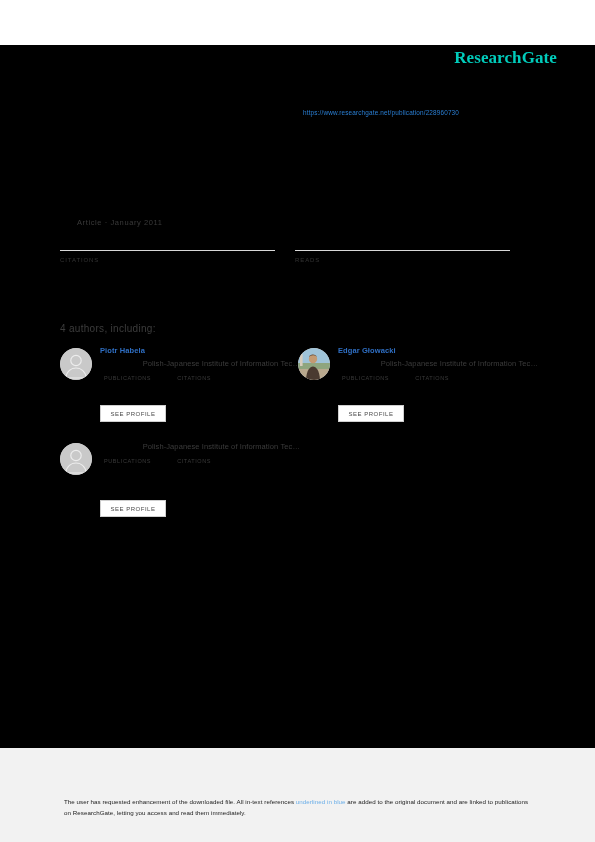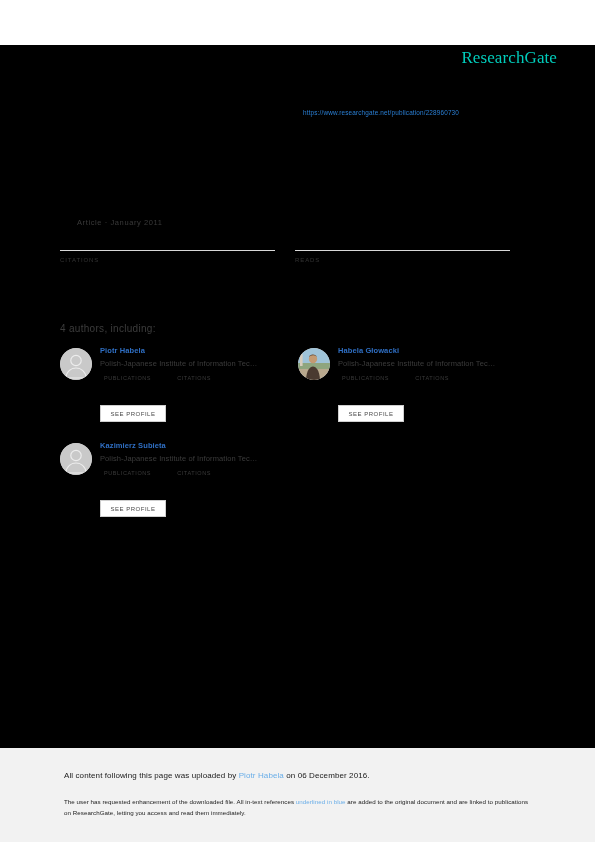--- a/index.html
+++ b/index.html
@@ -31,21 +31,21 @@
     background: #000000;
   }
 
   
   .brand {
     position: absolute;
     right: 38px;
     top: 48px;
     font-family: "Liberation Serif", serif;
     font-size: 17px;
-    font-weight: normal;
+    font-weight: bold;
     color: #00ccbb;
     letter-spacing: 0.1px;
     white-space: nowrap;
   }
 
   
   .hidden-block {
     position: absolute;
     color: #000000;
     white-space: pre-wrap;
@@ -149,20 +149,21 @@
     line-height: 12px;
     white-space: nowrap;
   }
   .author-affil {
     font-size: 7.5px;
     color: #3c3c3c;
     line-height: 13px;
     letter-spacing: 0.1px;
     white-space: nowrap;
     overflow: hidden;
+    text-align: right;
   }
   .author-stats {
     margin-top: 5px;
     margin-left: 4px;
     display: flex;
     gap: 26px;
   }
   .author-stat-col {
     display: flex;
     flex-direction: column;
@@ -295,21 +296,21 @@
         <rect x="0" y="15" width="32" height="7" fill="#8fa57e"></rect>
         <rect x="0" y="21" width="32" height="11" fill="#b9a98e"></rect>
         <circle cx="15" cy="11" r="4.2" fill="#c49a72"></circle>
         <path d="M11 9 C11 5.5 19 5.5 19 9.6 C19 8 17 7 15 7.2 C13 7.4 11.6 8 11 9 Z" fill="#5e4633"></path>
         <path d="M8 32 C8.5 22 12 18.5 15 18.5 C18 18.5 21.5 22 22 32 Z" fill="#4a3a30"></path>
         <rect x="2" y="6" width="2.6" height="12" fill="#d8cdbd"></rect>
       </g>
     </svg>
   </div>
   <div class="author-body">
-    <div class="author-name">Habela Głowacki</div>
+    <div class="author-name">Edgar Głowacki</div>
     <div class="author-affil">Polish-Japanese Institute of Information Tec…</div>
     <div class="author-stats">
       <div class="author-stat-col">
         <span class="author-stat-value"></span>
         <span class="author-stat-label">PUBLICATIONS</span>
       </div>
       <div class="author-stat-col">
         <span class="author-stat-value"></span>
         <span class="author-stat-label">CITATIONS</span>
       </div>
@@ -320,36 +321,32 @@
 
 <div class="author-card pos-2">
   <div class="avatar">
     <svg width="32" height="32" viewBox="0 0 32 32">
       <circle cx="16" cy="16" r="16" fill="#c9c9c9"></circle>
       <circle cx="16" cy="12.5" r="5.2" fill="none" stroke="#ededed" stroke-width="1.2"></circle>
       <path d="M5.5 30 C7 22.5 12 20 16 20 C20 20 25 22.5 26.5 30 Z" fill="none" stroke="#ededed" stroke-width="1.2"></path>
     </svg>
   </div>
   <div class="author-body">
-    <div class="author-name">Kazimierz Subieta</div>
     <div class="author-affil">Polish-Japanese Institute of Information Tec…</div>
     <div class="author-stats">
       <div class="author-stat-col">
         <span class="author-stat-value"></span>
         <span class="author-stat-label">PUBLICATIONS</span>
       </div>
       <div class="author-stat-col">
         <span class="author-stat-value"></span>
         <span class="author-stat-label">CITATIONS</span>
       </div>
     </div>
   </div>
   <div class="see-profile">SEE PROFILE</div>
 </div>
 
 <div class="footer">
-  <div class="footer-main">
-    <span>All content following this page was uploaded by </span><span class="footer-link">Piotr Habela</span><span> on 06 December 2016.</span>
-  </div>
   <div class="footer-note">
     <span>The user has requested enhancement of the downloaded file. All in-text references </span><span class="footer-note-link">underlined in blue</span><span> are added to the original document and are linked to publications on ResearchGate, letting you access and read them immediately.</span>
   </div>
 </div>
 
 </body></html>

